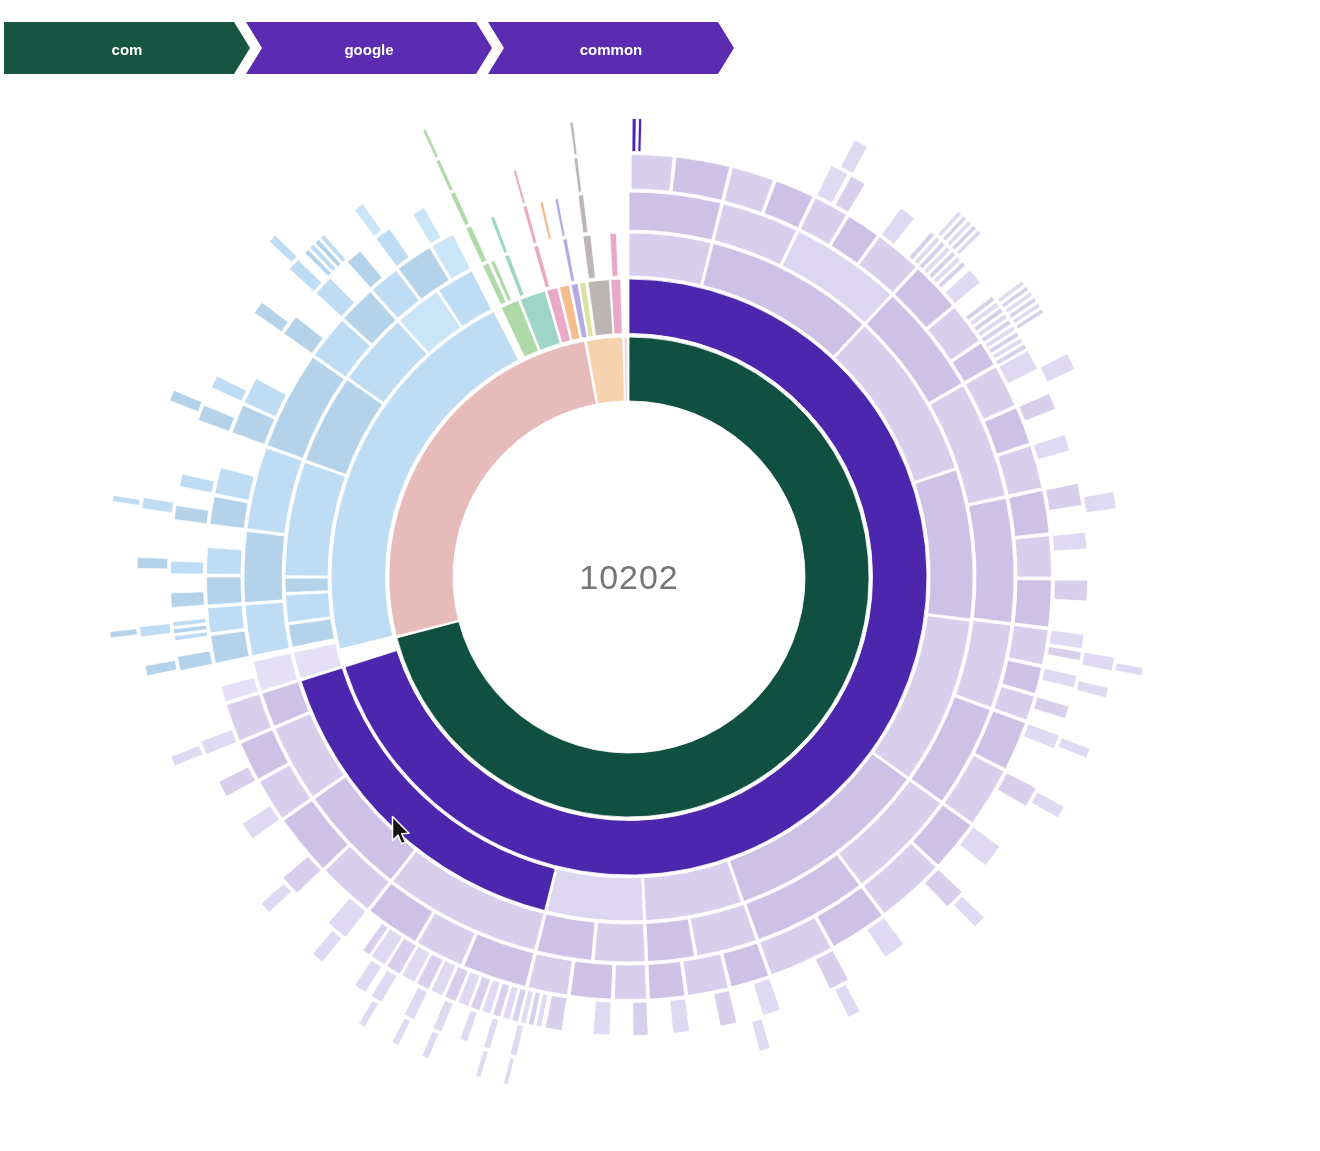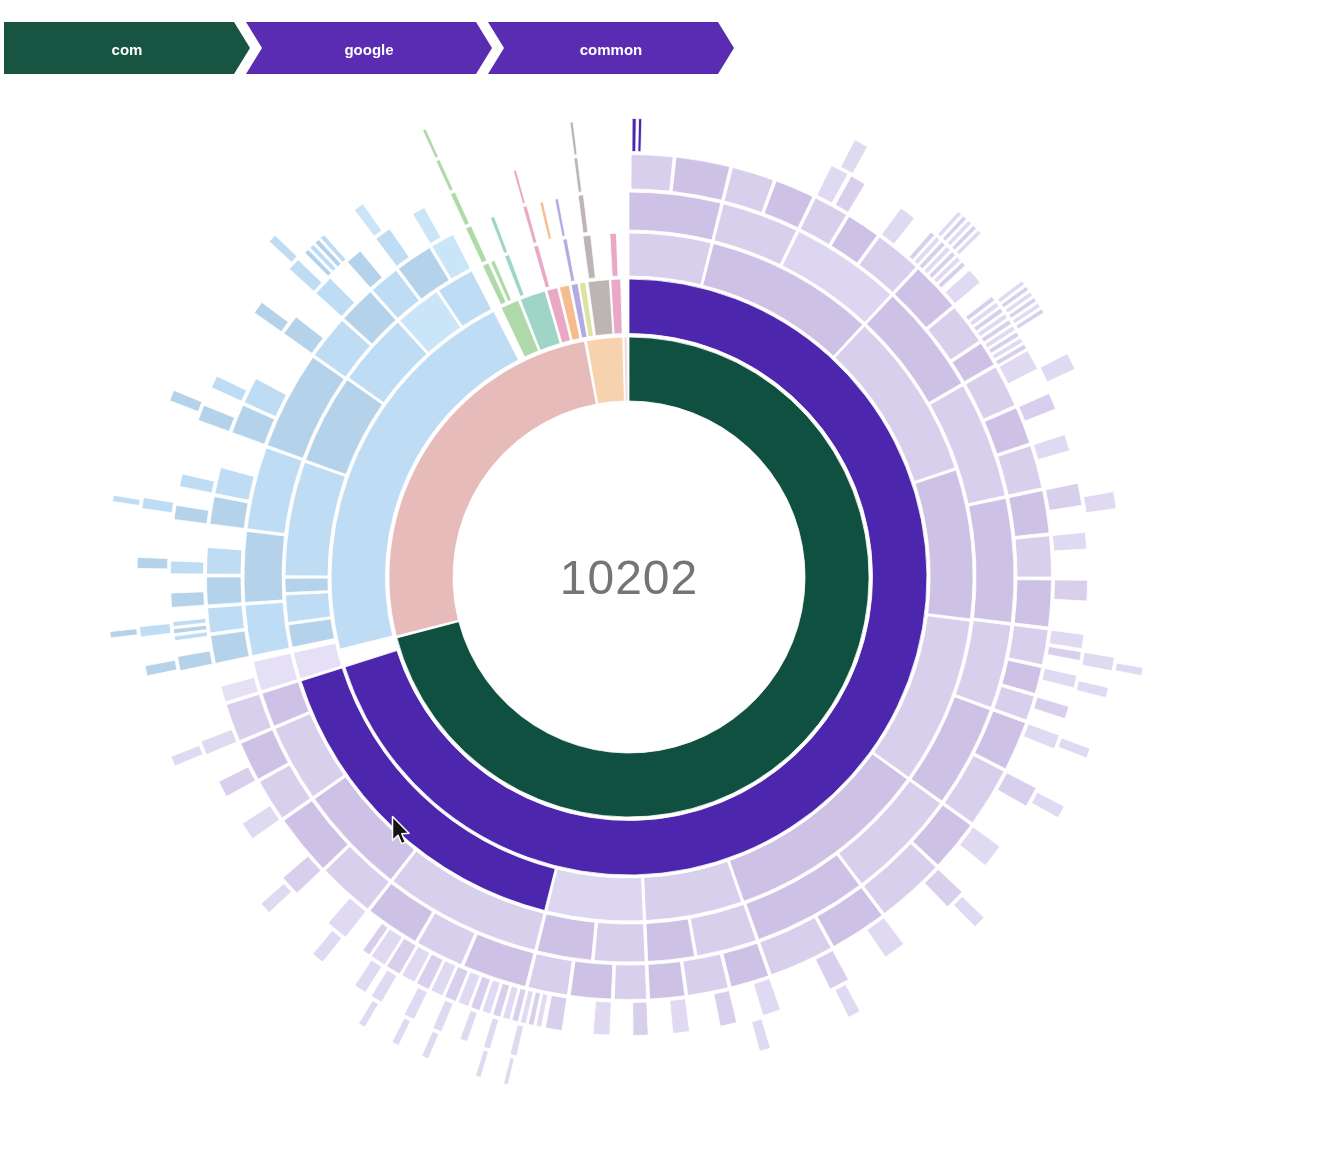--- a/index.html
+++ b/index.html
@@ -1,21 +1,21 @@
 <!DOCTYPE html>
 <html><head>
 <meta charset="utf-8">
 <style>
   html,body{margin:0;padding:0;background:#ffffff;}
   body{width:1320px;height:1151px;overflow:hidden;font-family:"Liberation Sans",sans-serif;position:relative;}
   .stage{position:absolute;inset:0;border-radius:28px;}
   #breadcrumb-svg{position:absolute;left:0;top:0;}
   #sunburst{position:absolute;left:0;top:0;}
   .crumb-label{fill:#ffffff;font-family:"Liberation Sans",sans-serif;font-size:15px;font-weight:bold;text-anchor:middle;dominant-baseline:central;}
-  .center-value{position:absolute;left:629px;top:577px;transform:translate(-50%,-50%);font-size:48px;color:#757575;letter-spacing:1px;}
+  .center-value{position:absolute;left:629px;top:577px;transform:translate(-50%,-50%);font-size:34px;color:#757575;letter-spacing:1px;}
   #cursor-svg{position:absolute;left:0;top:0;pointer-events:none;}
 </style>
 </head>
 <body>
 
 <div class="stage">
 
   <svg id="sunburst" width="1320" height="1151" viewBox="0 0 1320 1151">
       <g>
         <path d="M629.0 337.0A240 240 0 1 1 396.9 637.9L458.8 621.7A176 176 0 1 0 629.0 401.0Z" fill="#0F5040" stroke="#ffffff" stroke-width="0.8"></path>

